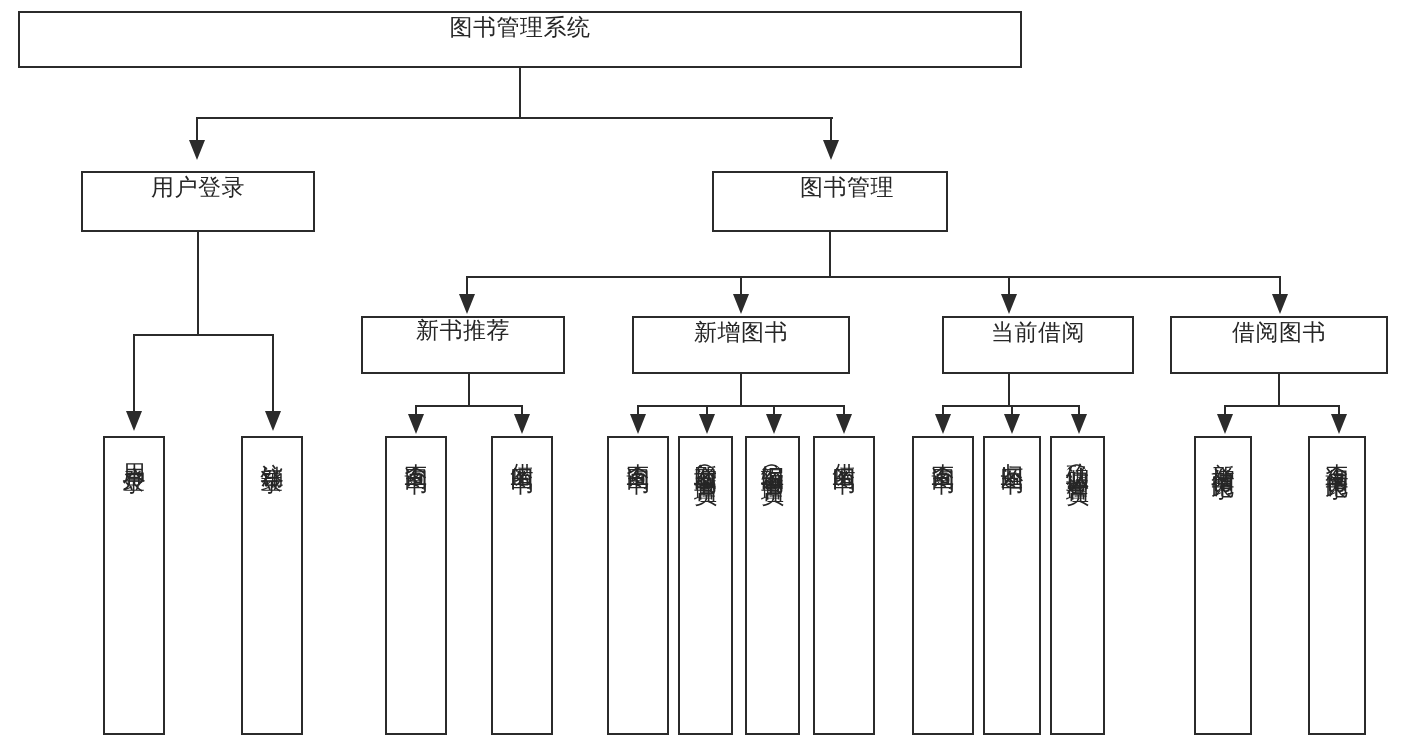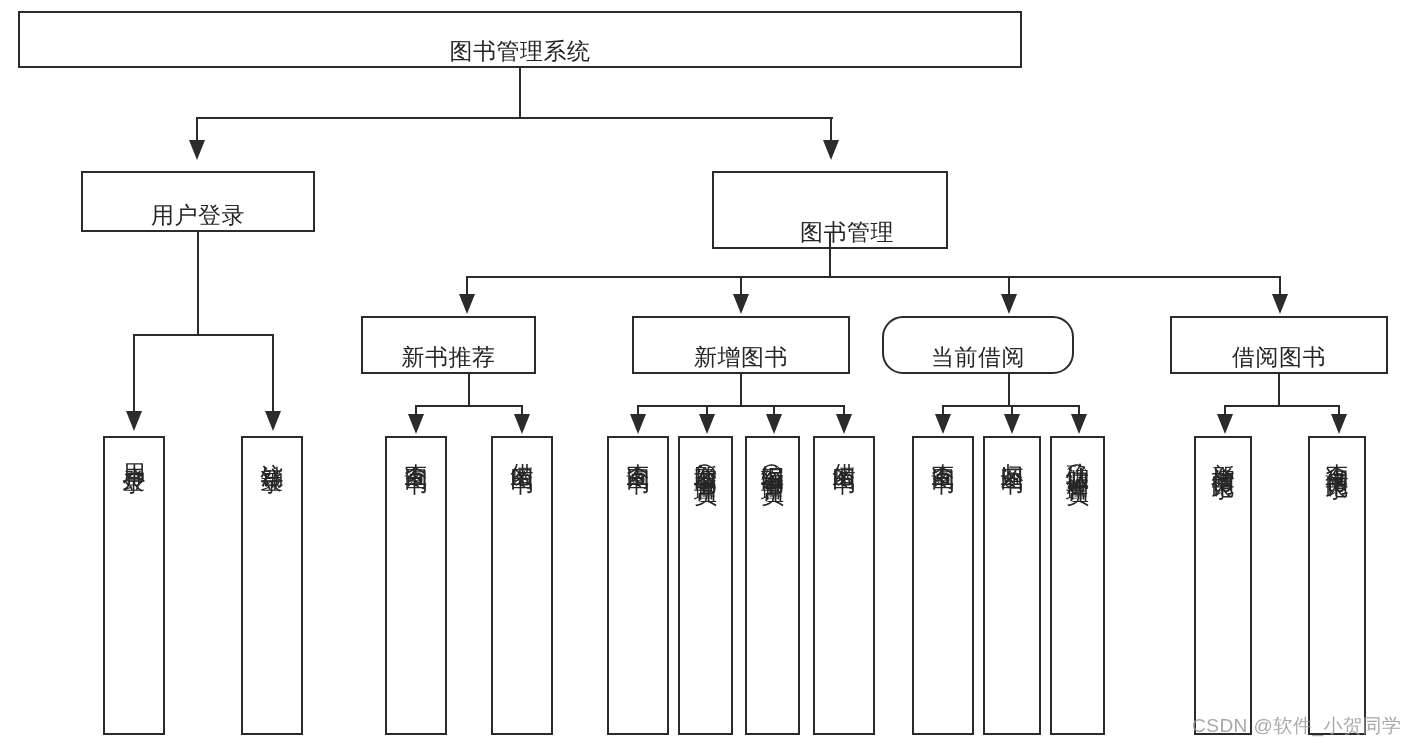--- a/index.html
+++ b/index.html
@@ -17,21 +17,21 @@
     background: #ffffff;
     overflow: hidden;
   }
   
   .node {
     position: absolute;
     box-sizing: border-box;
     border: 2.4px solid #2b2b2b;
     background: #ffffff;
     display: flex;
-    align-items: flex-end;
+    align-items: flex-start;
     justify-content: center;
     color: #1d1d1d;
   }
   .node .label {
     font-size: 23px;
     line-height: 1.25;
     letter-spacing: 0.5px;
     white-space: nowrap;
     color: #262626;
   }
@@ -97,21 +97,21 @@
   <div class="vline" style="left:196px; top:117px; height:24px;"></div>
   <div class="arrow" style="left:189px; top:140px;"></div>
 
   <div class="vline" style="left:830px; top:117px; height:24px;"></div>
   <div class="arrow" style="left:823px; top:140px;"></div>
 
   <div class="node" style="left:81px; top:171px; width:234px; height:61px;">
     <span class="label">用户登录</span>
   </div>
 
-  <div class="node" style="left:712px; top:171px; width:236px; height:78px;padding-left:34px;">
+  <div class="node" style="left:712px; top:171px; width:236px; height:61px;padding-left:34px;">
     <span class="label">图书管理</span>
   </div>
 
   <div class="vline" style="left:197px; top:232px; height:103px;"></div>
   <div class="hline" style="left:133px; top:334px; width:141px; height:2.4px;"></div>
   <div class="vline" style="left:133px; top:334px; height:78px;"></div>
   <div class="arrow" style="left:126px; top:411px;"></div>
   <div class="vline" style="left:272px; top:334px; height:78px;"></div>
   <div class="arrow" style="left:265px; top:411px;"></div>
 
@@ -123,29 +123,29 @@
 
   <div class="vline" style="left:740px; top:276px; height:21px;"></div>
   <div class="arrow" style="left:733px; top:294px;"></div>
 
   <div class="vline" style="left:1008px; top:276px; height:21px;"></div>
   <div class="arrow" style="left:1001px; top:294px;"></div>
 
   <div class="vline" style="left:1279px; top:276px; height:21px;"></div>
   <div class="arrow" style="left:1272px; top:294px;"></div>
 
-  <div class="node" style="left:361px; top:316px; width:175px; height:58px;">
+  <div class="node" style="left:361px; top:316px; width:204px; height:58px;font-family:Liberation Mono, monospace;">
     <span class="label">新书推荐</span>
   </div>
 
   <div class="node" style="left:632px; top:316px; width:218px; height:58px;">
     <span class="label">新增图书</span>
   </div>
 
-  <div class="node" style="left:882px; top:316px; width:192px; height:58px;border-radius:21px;">
+  <div class="node" style="left:942px; top:316px; width:192px; height:58px;">
     <span class="label">当前借阅</span>
   </div>
 
   <div class="node" style="left:1170px; top:316px; width:218px; height:58px;">
     <span class="label">借阅图书</span>
   </div>
 
   <div class="vline" style="left:468px; top:374px; height:32px;"></div>
   <div class="hline" style="left:415px; top:405px; width:108px; height:2.4px;"></div>
   <div class="vline" style="left:415px; top:405px; height:12px;"></div>
@@ -217,15 +217,14 @@
     <span class="label">确认归还（管理员）</span>
   </div>
 
   <div class="node leaf" style="left:1194px; top:436px; width:58px; height:299px;">
     <span class="label">新增借阅记录</span>
   </div>
   <div class="node leaf" style="left:1308px; top:436px; width:58px; height:299px;">
     <span class="label">查询借阅记录</span>
   </div>
 
-  <div id="watermark" style="left:1192px; top:713px;">CSDN @软件_小贺同学</div>
 
 </div>
 
 </body></html>

